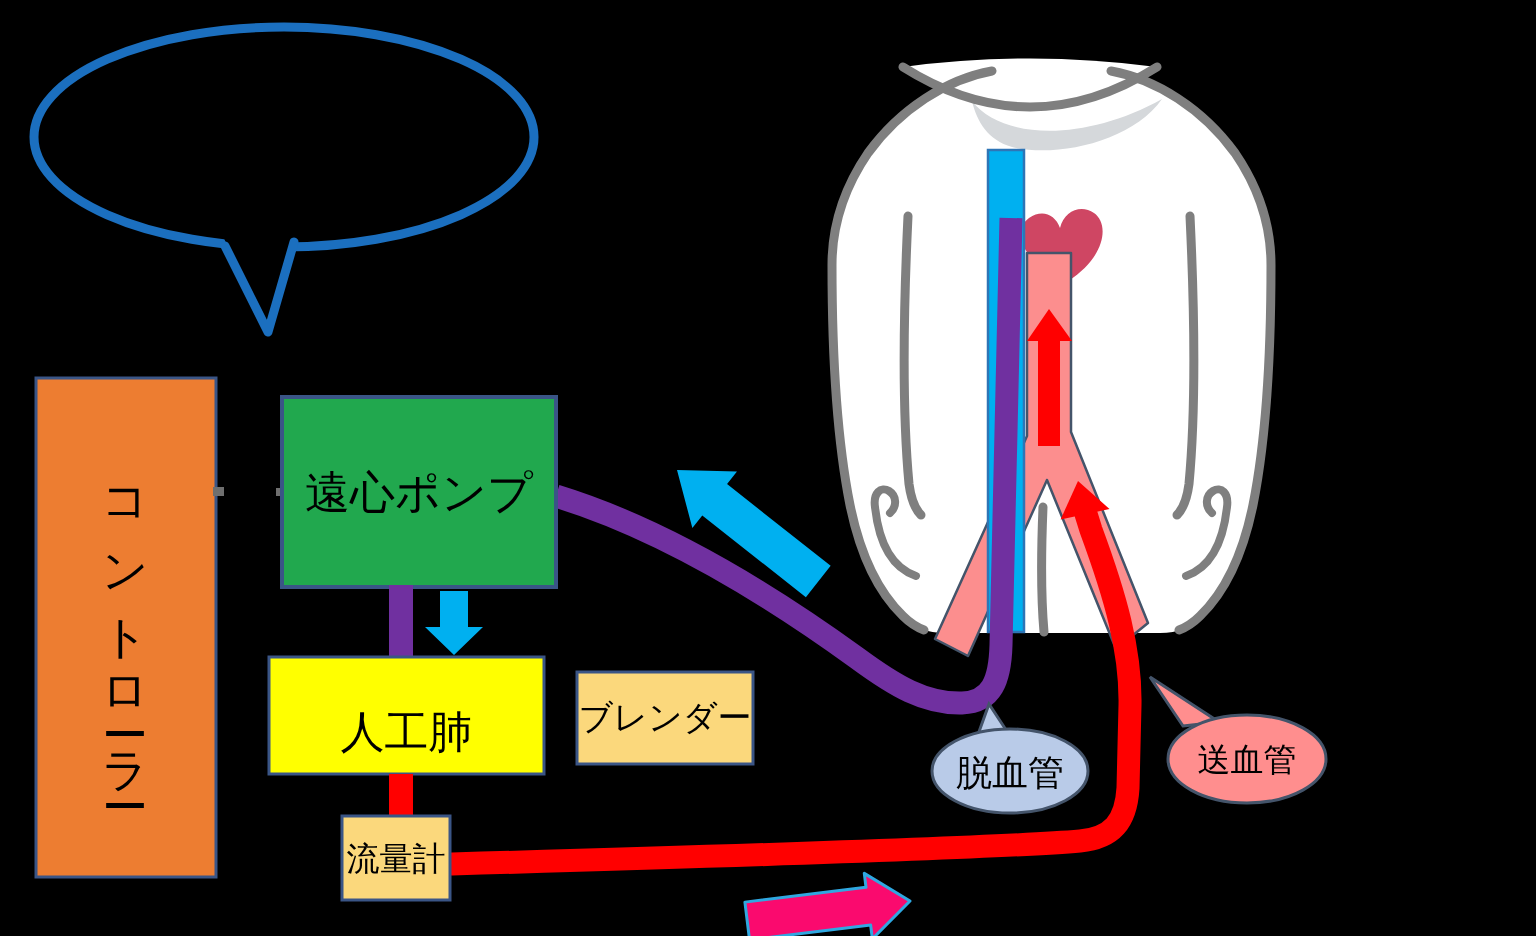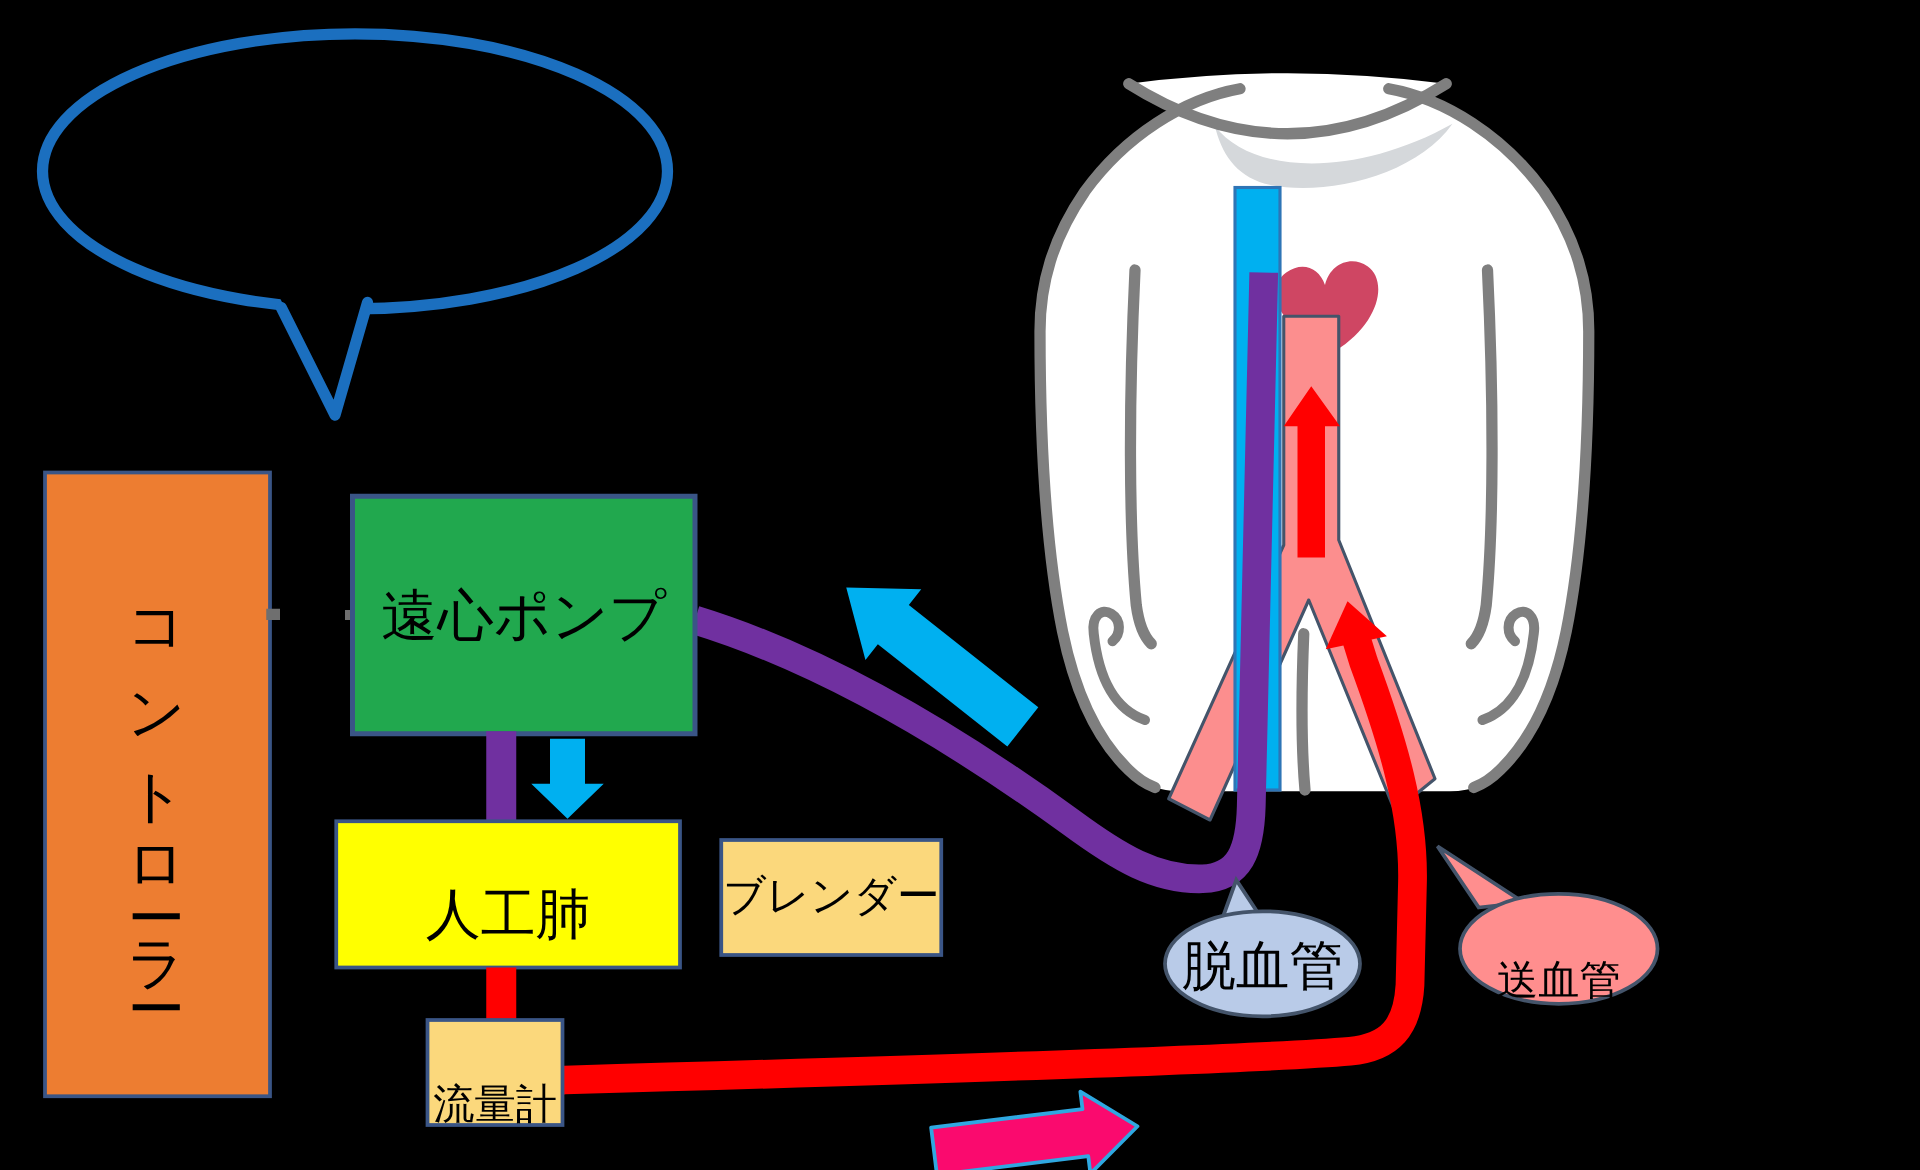--- a/index.html
+++ b/index.html
@@ -6,23 +6,23 @@
   #stage{position:relative;width:1536px;height:936px;background:#000;overflow:hidden;
          font-family:"Liberation Sans","DejaVu Sans",sans-serif;}
   #art{position:absolute;left:0;top:0;}
   .lbl{position:absolute;display:flex;align-items:center;justify-content:center;
        color:#000;line-height:1;white-space:nowrap;}
   .lbl-controller{left:36px;top:378px;width:180px;height:499px;
        writing-mode:vertical-rl;text-orientation:mixed;font-size:46px;letter-spacing:10px;}
   .lbl-pump{left:282px;top:397px;width:274px;height:190px;font-size:45px;text-align:center;}
   .lbl-lung{left:269px;top:657px;width:275px;height:149px;font-size:44px;}
   .lbl-blender{left:577px;top:672px;width:176px;height:92px;font-size:34px;font-family:Liberation Serif, serif;}
-  .lbl-meter{left:342px;top:816px;width:108px;height:84px;font-size:33px;margin-top:24px;}
-  .lbl-drain{left:932px;top:731px;width:156px;height:84px;font-size:43px;}
-  .lbl-return{left:1168px;top:717px;width:158px;height:84px;font-size:33px;margin-top:24px;}
+  .lbl-meter{left:342px;top:816px;width:108px;height:84px;font-size:33px;}
+  .lbl-drain{left:932px;top:731px;width:156px;height:84px;font-size:36px;}
+  .lbl-return{left:1168px;top:717px;width:158px;height:84px;font-size:33px;}
 </style>
 </head>
 <body>
 
 <div id="stage">
 
 <svg id="art" width="1536" height="936" viewBox="0 0 1536 936">
 
   <g>
 

